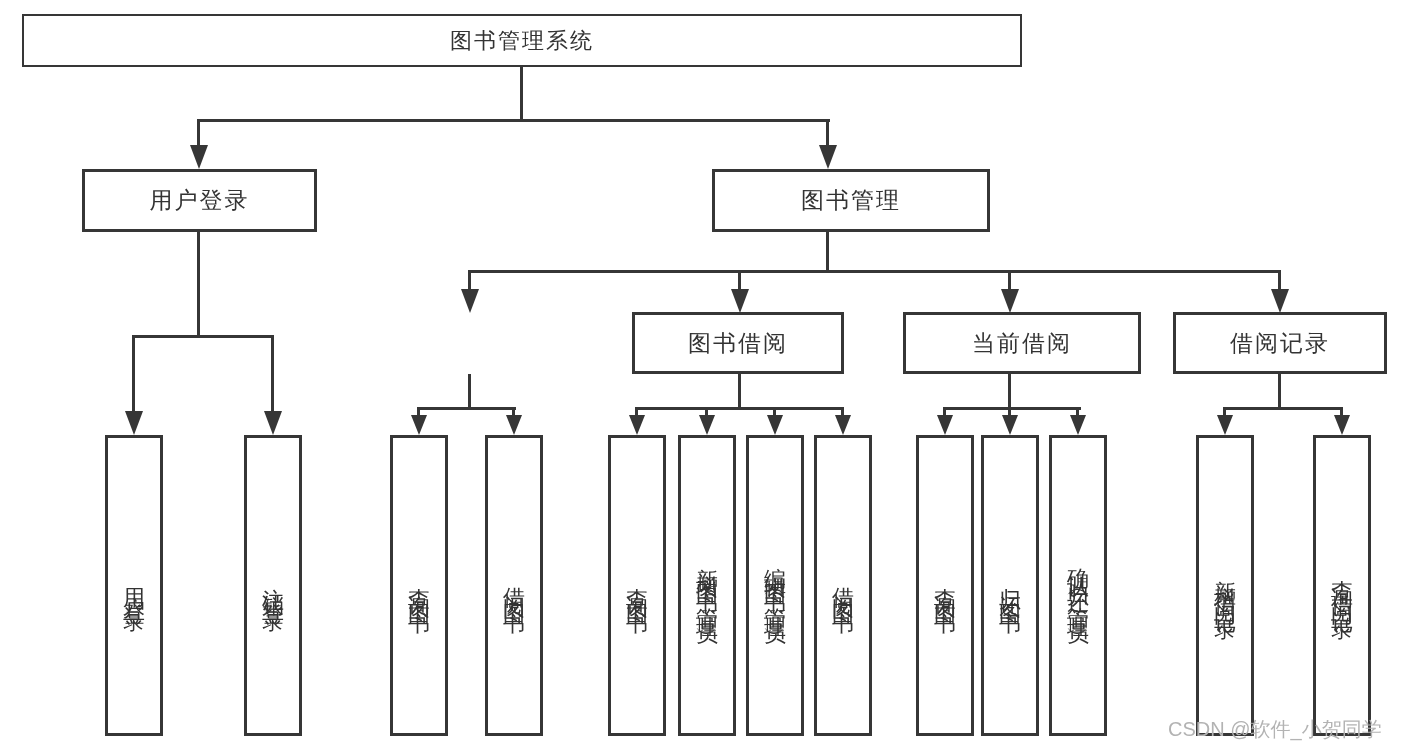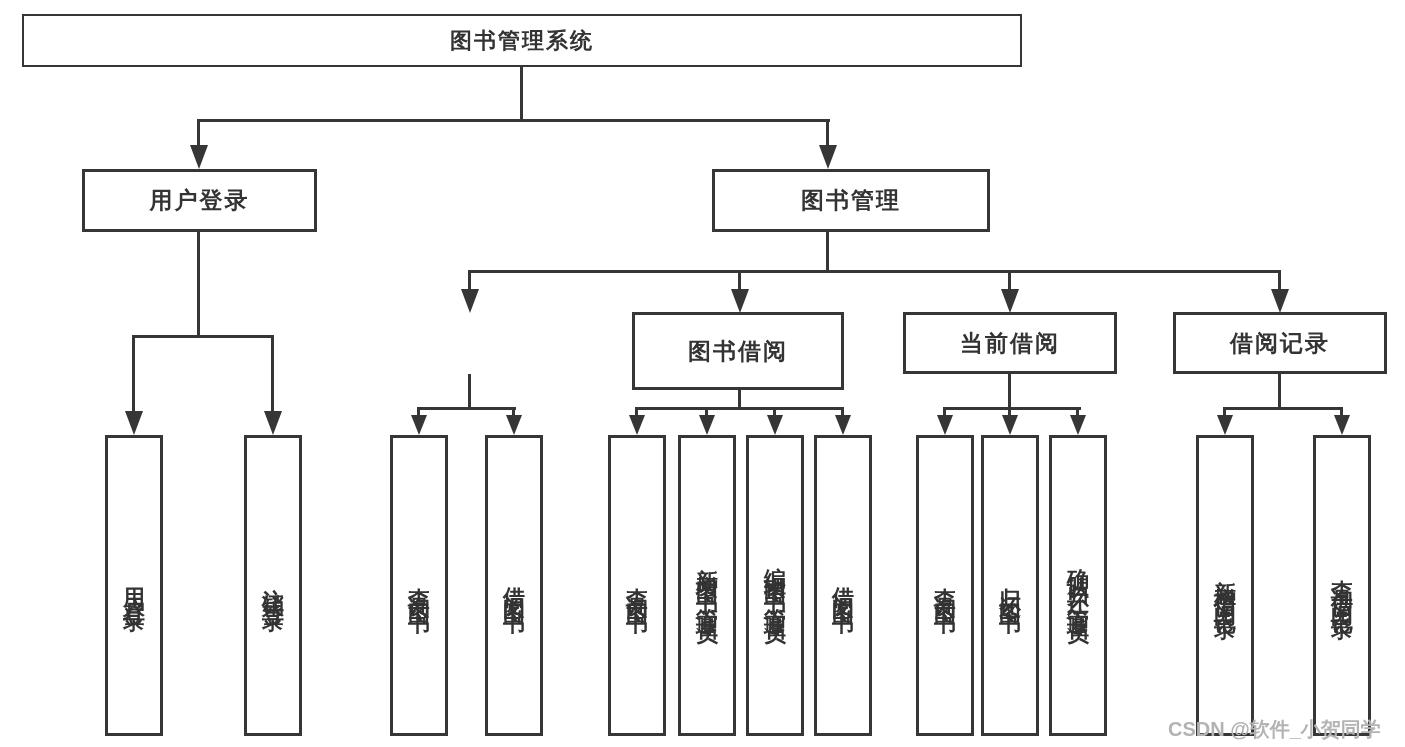--- a/index.html
+++ b/index.html
@@ -8,21 +8,20 @@
     --wm:#b3b3b3;
     --bg:#ffffff;
   }
   html,body{margin:0;padding:0;background:var(--bg);}
   .canvas{
     position:relative;
     width:1405px;height:747px;
     background:var(--bg);
     font-family:"Liberation Sans","DejaVu Sans",sans-serif;
     overflow:hidden;
-    font-weight:bold;
   }
   
   .node{
     position:absolute;box-sizing:border-box;
     border:3px solid var(--line);
     background:#fff;
     display:flex;align-items:center;justify-content:center;
     font-size:23px;letter-spacing:2px;color:var(--text);
     z-index:2;
   }
@@ -64,23 +63,23 @@
 
 <div class="canvas">
 
   <div class="node root" style="left:22px;top:14px;width:1000px;height:53px">图书管理系统</div>
 
   <div class="node" style="left:82px;top:169px;width:235px;height:63px">用户登录</div>
 
   <div class="node" style="left:712px;top:169px;width:278px;height:63px">图书管理</div>
 
 
-  <div class="node" style="left:632px;top:312px;width:212px;height:78px">图书借阅</div>
+  <div class="node" style="left:632px;top:312px;width:212px;height:62px">图书借阅</div>
 
-  <div class="node" style="left:903px;top:312px;width:214px;height:62px">当前借阅</div>
+  <div class="node" style="left:903px;top:312px;width:238px;height:62px">当前借阅</div>
 
   <div class="node" style="left:1173px;top:312px;width:214px;height:62px">借阅记录</div>
 
   <div class="leaf" style="left:105px">
     <span class="vtext">用户登录</span>
   </div>
   <div class="leaf" style="left:244px">
     <span class="vtext">注销登录</span>
   </div>
 

